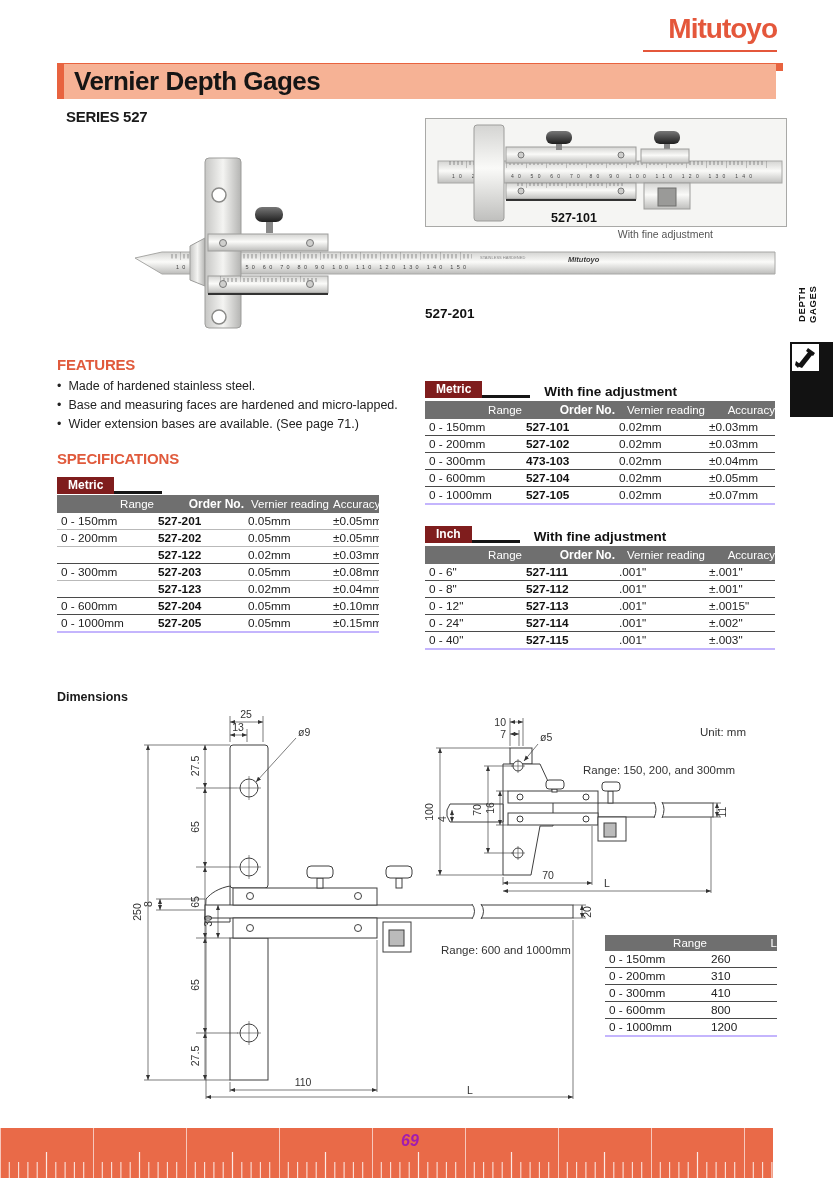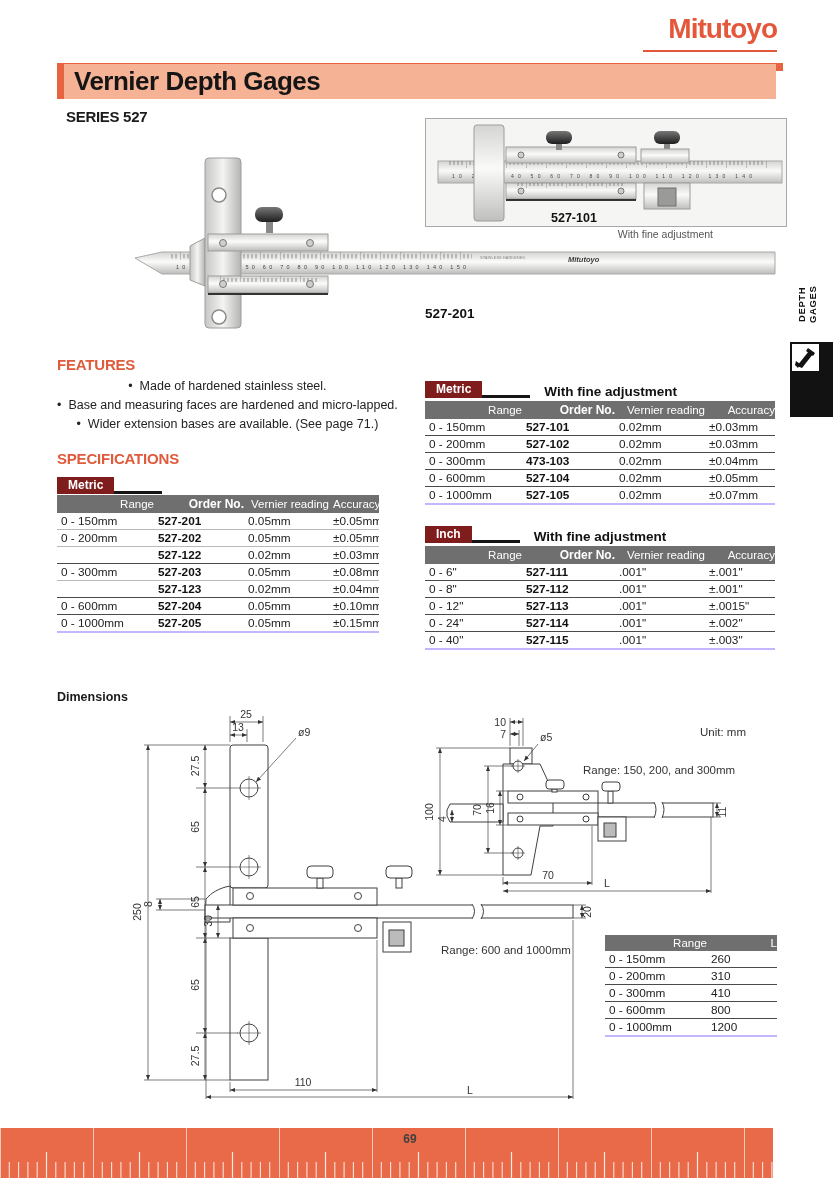--- a/index.html
+++ b/index.html
@@ -18,21 +18,21 @@
   .series{position:absolute;left:57px;top:108px;font-size:15px;font-weight:bold;letter-spacing:-0.3px;margin-left:9px;}
   
   .sidetab-text{position:absolute;left:796px;top:268px;height:72px;width:16px;
      writing-mode:vertical-rl;transform:rotate(180deg);font-size:9.5px;font-weight:bold;
      letter-spacing:0.6px;color:#111;text-align:center;}
   .sidetab-box{position:absolute;left:790px;top:342px;width:43px;height:75px;background:#121212;}
   .sidetab-icon{position:absolute;left:2px;top:2px;width:27px;height:27px;background:#fff;}
   
   .orangehead{position:absolute;font-size:15px;font-weight:bold;color:#E05A3C;letter-spacing:-0.2px;}
   .features-list{position:absolute;left:57px;top:377px;margin:0;padding:0;list-style:none;
-                 font-size:12.5px;line-height:19px;color:#222;text-align:center;}
+                 font-size:12.5px;line-height:19px;color:#222;}
   .features-list li::before{content:"•";margin-right:7px;}
   .dimhead{position:absolute;left:57px;top:690px;font-size:12.5px;font-weight:bold;}
   
   .tagwrap{position:absolute;display:flex;align-items:flex-end;}
   .tag{background:#7f1d1d;color:#fff;font-size:12px;font-weight:bold;padding:1px 11px 2px 11px;}
   .tag-ext{width:48px;height:3px;background:#151515;}
   .subtitle{font-size:13.5px;font-weight:bold;color:#111;margin:0 0 0 14px;position:relative;top:1px;}
   
   table.spec{border-collapse:collapse;table-layout:fixed;position:absolute;}
   table.spec th{background:#6F6F6F;color:#fff;font-weight:normal;font-size:11.5px;
@@ -43,21 +43,21 @@
   tr.thin td{border-bottom:1px solid #b9b9b9;}
   tr.dark td{border-bottom:1px solid #4a4a4a;}
   tr.last td{border-bottom:2px solid #c4b5fd;}
   
   .photobox{position:absolute;left:425px;top:118px;width:360px;height:107px;
             border:1px solid #a9a9a7;background:#f5f5f3;}
   .photocaption{position:absolute;left:425px;top:228px;width:288px;text-align:right;
                 font-size:10.5px;color:#555;}
   
   .footer-num{position:absolute;left:390px;top:1132px;width:40px;text-align:center;
-              font-size:12px;font-weight:bold;color:#404040;z-index:2;}
+              font-size:16px;font-weight:bold;color:#a21caf;z-index:2;font-style:italic;}
 </style>
 </head>
 <body>
 
 <div class="page">
 
   <div class="logo">Mitutoyo</div>
   <div class="logo-rule"></div>
   <div class="titlebar-dark"></div>
   <div class="titlebar">

